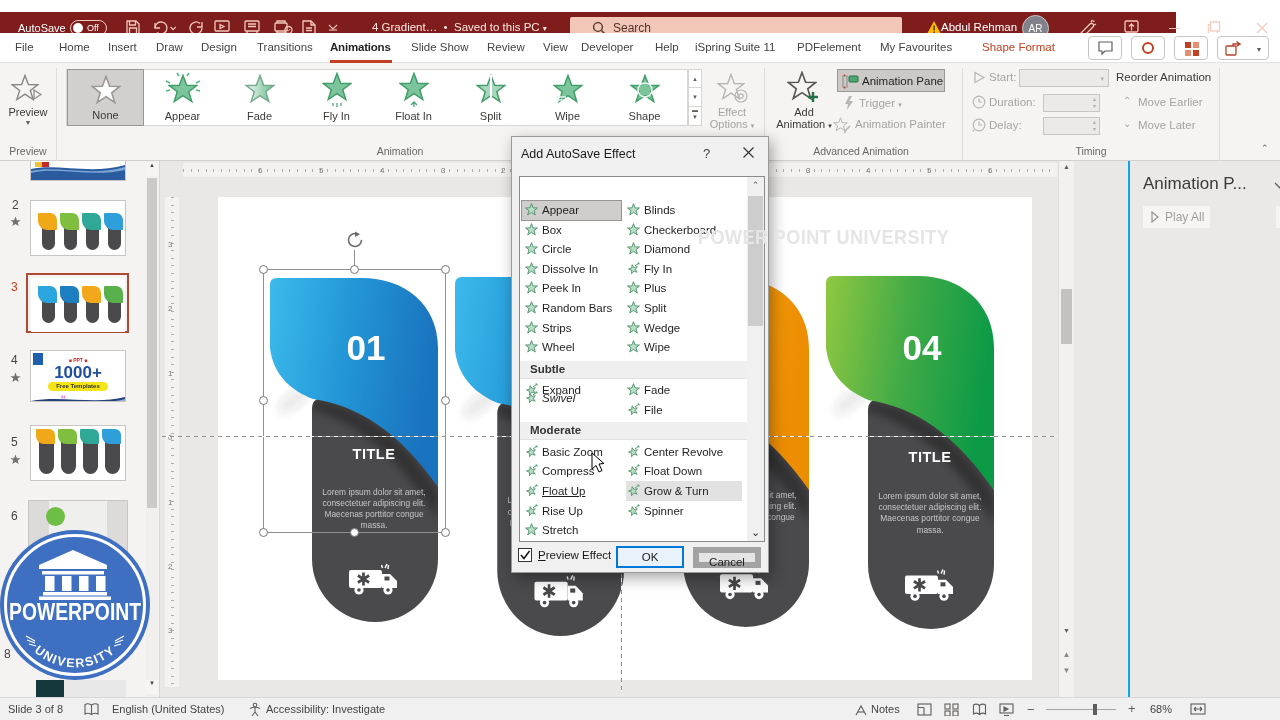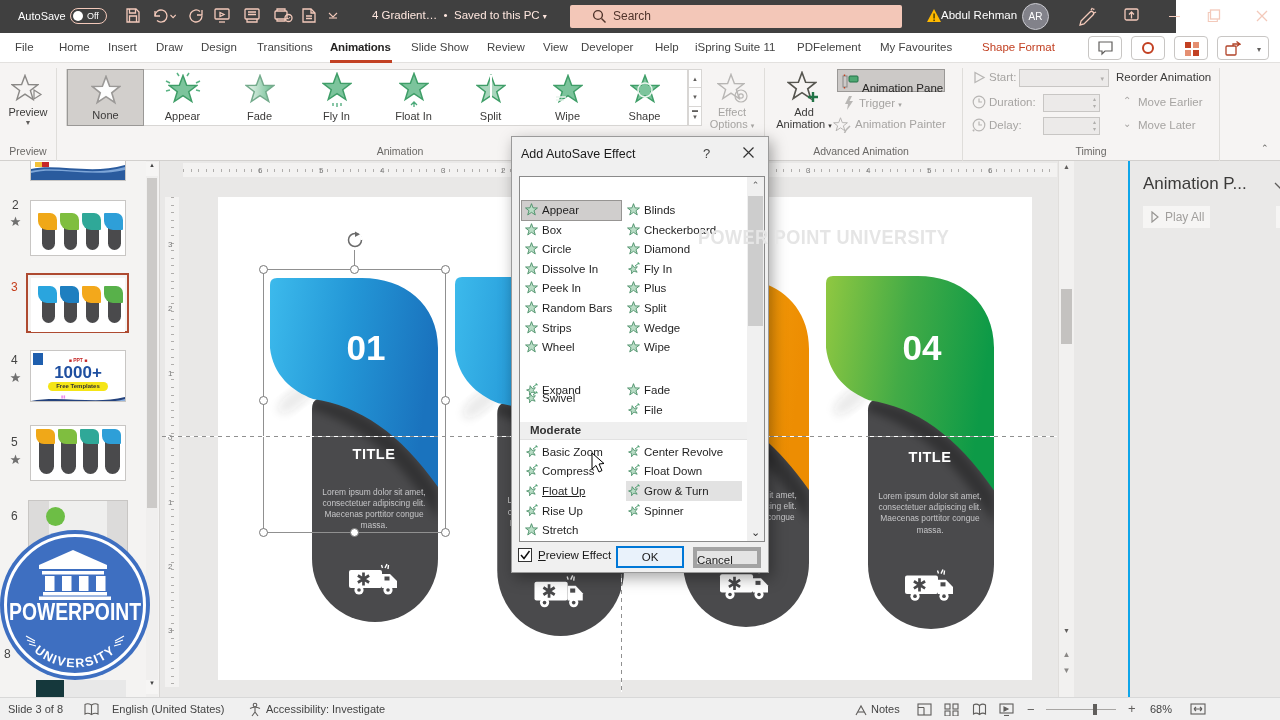--- a/index.html
+++ b/index.html
@@ -1,20 +1,20 @@
 <!DOCTYPE html>
 <html><head>
 <meta charset="utf-8">
 <style>
 *{margin:0;padding:0;box-sizing:border-box}
 html,body{width:1280px;height:720px;overflow:hidden}
 #app{position:relative;width:1280px;height:720px;font-family:"Liberation Sans",sans-serif;background:#fff;overflow:hidden}
 .a{position:absolute}
 
-#tbar{left:0;top:0;width:1176px;height:33px;background:#404040;color:#fff}
+#tbar{left:0;top:12px;width:1176px;height:33px;background:#7f1d1d;color:#fff}
 #tbar .ic{position:absolute;top:7px}
 .ticon{stroke:#f3c9ba;fill:none;stroke-width:1.3}
 #search{position:absolute;left:570px;top:5px;width:332px;height:23px;background:#f3c7b8;border-radius:2px;color:#443;font-size:12px}
 
 #tabs{left:0;top:33px;width:1280px;height:30px;background:#fff;font-size:11.5px;color:#444;border-bottom:1px solid #e3e1df}
 .tab{position:absolute;top:8px;white-space:nowrap}
 
 #ribbon{left:0;top:63px;width:1280px;height:98px;background:#f6f4f3;border-bottom:1px solid #d2d0ce;font-size:11px;color:#444}
 .vsep{position:absolute;top:5px;height:120px;width:1px;background:#dfddda}
 .glabel{position:absolute;top:82px;font-size:10.5px;color:#6a6866;transform:translateX(-50%)}
@@ -343,21 +343,21 @@
         </svg>
   <div style="font-size:11px;color:#3b3a39">Add</div>
   <div style="font-size:11px;color:#3b3a39">Animation <span style="font-size:7px">▾</span></div>
  </div>
  <div class="a" style="left:837px;top:6px;width:108px;height:23px;background:#ccc9c7;border:1px solid #9a9896">
   <svg style="position:absolute;left:4px;top:4px" width="17" height="15">
           <rect x="1" y="2" width="4" height="11" fill="none" stroke="#8a8886"></rect>
           <rect x="7" y="2" width="9" height="6" rx="1" fill="#4ea772" stroke="#217346"></rect>
           <path d="M2.5 2 v-1.5 M2.5 13 v1.5" stroke="#c43e1c" stroke-width="1.4"></path>
         </svg>
-  <span style="position:absolute;left:24px;top:12px;font-size:11.5px;color:#252423">Animation Pane</span>
+  <span style="position:absolute;left:24px;top:5px;font-size:11.5px;color:#252423">Animation Pane</span>
  </div>
  <div class="a" style="left:840px;top:34px;width:110px">
   <svg style="position:absolute;left:3px;top:-1px" width="12" height="14">
           <path d="M6 0 L2 8 h3 L4 14 L10 5 h-3.5 L9 0 Z" fill="#b8b6b4"></path>
         </svg>
   <span style="position:absolute;left:19px;top:0;font-size:11.5px;color:#a6a4a2">Trigger <span style="font-size:7px">▾</span></span>
  </div>
  <div class="a" style="left:833px;top:54px;width:130px">
   <svg style="position:absolute;left:0;top:0" width="19" height="16">
           <use href="#star" fill="none" stroke="#b8b6b4" stroke-width="1.6" x="0" y="0" width="15" height="15"></use>
@@ -767,30 +767,31 @@
           </svg><span>Plus</span></div>
 <div class="dit" style="left:107px;top:122px;"><svg width="13" height="13" viewBox="0 0 13 13">
             <use href="#star" fill="#b9ddc6" stroke="#468c64" stroke-width="1.6" width="13" height="13"></use>
           </svg><span>Split</span></div>
 <div class="dit" style="left:107px;top:142px;"><svg width="13" height="13" viewBox="0 0 13 13">
             <use href="#star" fill="#b9ddc6" stroke="#468c64" stroke-width="1.6" width="13" height="13"></use>
           </svg><span>Wedge</span></div>
 <div class="dit" style="left:107px;top:161px;"><svg width="13" height="13" viewBox="0 0 13 13">
             <use href="#star" fill="#b9ddc6" stroke="#468c64" stroke-width="1.6" width="13" height="13"></use>
           </svg><span>Wipe</span></div>
+<div class="dhead" style="top:184px">Subtle</div>
         <div class="dit" style="left:5px;top:204px;"><svg width="13" height="13" viewBox="0 0 13 13">
             <g transform="rotate(-15 6 6)">
               <use href="#star" fill="#b9ddc6" stroke="#468c64" stroke-width="1.8" x="1" y="2" width="10" height="10"></use>
             </g>
             <path d="M8 4 L12 1 M10.5 1 L12 1 L12 2.5" stroke="#4c9e70" stroke-width="1" fill="none"></path>
           </svg><span>Expand</span></div>
 <div class="dit" style="left:107px;top:204px;"><svg width="13" height="13" viewBox="0 0 13 13">
             <use href="#star" fill="#b9ddc6" stroke="#468c64" stroke-width="1.6" width="13" height="13"></use>
           </svg><span>Fade</span></div>
-<div class="dit" style="left:5px;top:212px;"><svg width="13" height="13" viewBox="0 0 13 13">
+<div class="dit" style="left:5px;top:212px;font-style:italic;"><svg width="13" height="13" viewBox="0 0 13 13">
             <g transform="rotate(-15 6 6)">
               <use href="#star" fill="#b9ddc6" stroke="#468c64" stroke-width="1.8" x="1" y="2" width="10" height="10"></use>
             </g>
             <path d="M8 4 L12 1 M10.5 1 L12 1 L12 2.5" stroke="#4c9e70" stroke-width="1" fill="none"></path>
           </svg><span>Swivel</span></div>
 <div class="dit" style="left:107px;top:224px;"><svg width="13" height="13" viewBox="0 0 13 13">
             <g transform="rotate(-15 6 6)">
               <use href="#star" fill="#b9ddc6" stroke="#468c64" stroke-width="1.8" x="1" y="2" width="10" height="10"></use>
             </g>
             <path d="M8 4 L12 1 M10.5 1 L12 1 L12 2.5" stroke="#4c9e70" stroke-width="1" fill="none"></path>
@@ -853,21 +854,21 @@
     <div style="margin:2px 1px 0 1px;height:130px;background:#cdcdcd"></div>
     <div class="a" style="left:0;bottom:0;width:17px;height:17px;text-align:center;font-size:11px;color:#333;line-height:16px">⌄</div>
   </div>
  </div>
  <svg class="a" style="left:6px;top:411px" width="14" height="14">
         <rect x="0.5" y="0.5" width="13" height="13" fill="#fff" stroke="#333"></rect>
         <path d="M3 7 l3 3.5 L11.5 3" fill="none" stroke="#111" stroke-width="1.5"></path>
       </svg>
  <div class="a" style="left:26px;top:412px;font-size:11.5px;color:#1a1a1a"><span style="text-decoration:underline">P</span>review Effect</div>
  <div class="a" style="left:104px;top:409px;width:68px;height:22px;background:#e9f2fb;border:2px solid #0078d7;text-align:center;font-size:11.5px;color:#1a1a1a;line-height:18px">OK</div>
- <div class="a" style="left:181px;top:410px;width:68px;height:21px;background:#e4e4e4;border:4px solid #a3a3a3;text-align:left;font-size:11.5px;color:#1a1a1a;line-height:19px">Cancel</div>
+ <div class="a" style="left:181px;top:410px;width:68px;height:21px;background:#e4e4e4;border:6px solid #a3a3a3;text-align:center;font-size:11.5px;color:#1a1a1a;line-height:19px">Cancel</div>
 </div>
 <svg class="a" style="left:-1px;top:529px;z-index:30" width="153" height="153" viewBox="0 0 153 153">
  <circle cx="76" cy="76" r="75" fill="#3e6fc1"></circle>
  <circle cx="76" cy="76" r="69.5" fill="none" stroke="#fff" stroke-width="3"></circle>
  <g fill="#fff">
   <path d="M40 36 L74 21 L108 36 L108 40 L40 40 Z"></path>
   <rect x="43" y="42" width="62" height="3.5"></rect>
   <rect x="46" y="47" width="9.5" height="15"></rect>
   <rect x="63" y="47" width="9.5" height="15"></rect>
   <rect x="80" y="47" width="9.5" height="15"></rect>

